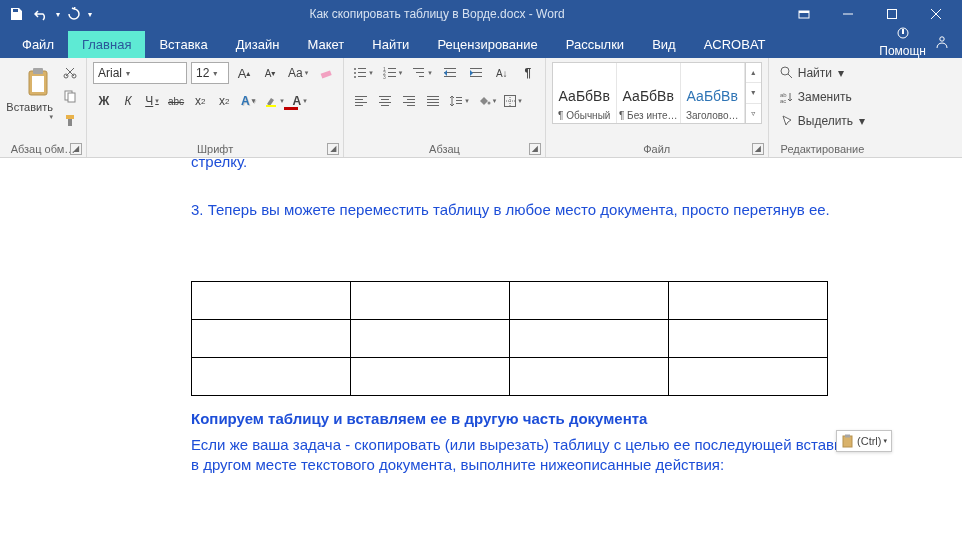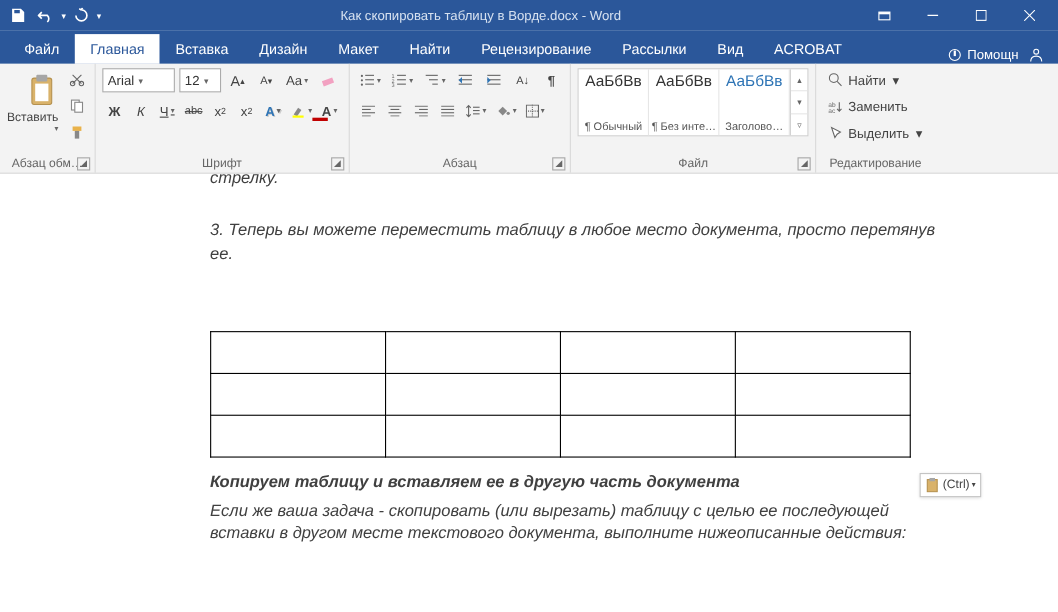--- a/index.html
+++ b/index.html
@@ -7,24 +7,24 @@
 
 .titlebar { height: 28px; background: #2b579a; color: #fff; display: flex; align-items: center; padding: 0 4px; }
 .titlebar .qat { display: flex; gap: 2px; align-items: center; }
 .titlebar .qat-btn { width: 24px; height: 24px; display: flex; align-items: center; justify-content: center; cursor: pointer; }
 .titlebar .title { flex: 1; text-align: center; font-size: 12px; color: #d6e1f0; }
 .titlebar .winbtns { display: flex; gap: 0; }
 .titlebar .winbtn { width: 44px; height: 28px; display: flex; align-items: center; justify-content: center; cursor: pointer; }
 
 .tabs { height: 30px; background: #2b579a; display: flex; align-items: flex-end; padding-left: 8px; gap: 0; }
 .tab { padding: 6px 14px; color: #fff; font-size: 13px; cursor: pointer; }
-.tab.active { background: #ffffff; color: #2b579a; }
+.tab.active { background: #5eead4; color: #2b579a; }
 .tab.file { font-weight: 400; }
 .tabs .right { margin-left: auto; display: flex; align-items: center; color: #fff; padding-right: 12px; gap: 8px; }
-.tabs .right .help { display:flex; align-items:center; gap:4px; font-size:12px; }
+.tabs .right .help { display:flex; align-items:center; gap:4px; font-size:12px;flex-direction:column; }
 .tabs .right .share { display:flex; align-items:center; gap:4px; font-size:12px; }
 
 .ribbon { height: 100px; background: #f3f3f3; border-bottom: 1px solid #d4d4d4; display: flex; }
 .group { border-right: 1px solid #d9d9d9; padding: 4px 6px 2px 6px; display: flex; flex-direction: column; justify-content: space-between; }
 .group-body { display: flex; gap: 6px; align-items: flex-start; }
 .group-label { text-align: center; font-size: 11px; color: #666; padding-top: 2px; position: relative; white-space: nowrap; }
 .group-label .dlg { position: absolute; right: -2px; bottom: 0; width: 12px; height: 12px; border: 1px solid #a6a6a6; font-size: 8px; line-height: 10px; color: #666; cursor:pointer; }
 
 .big-btn { width: 48px; height: 74px; display: flex; flex-direction: column; align-items: flex-end; justify-content: flex-start; padding-top: 4px; cursor: pointer; border: 1px solid transparent; }
 .big-btn .lbl { font-size: 11px; color: #444; margin-top: 2px; }
@@ -36,34 +36,34 @@
 .combo .dd { margin-left:4px; font-size:8px; color:#666; }
 .font-row2 { display:flex; gap:2px; align-items:center; }
 .rb { min-width: 22px; height: 22px; display:flex; align-items:center; justify-content:center; cursor:pointer; border:1px solid transparent; font-size:12px; padding:0 2px; color:#444;}
 .rb.b { font-weight:bold; }
 .rb.i { font-style:italic; }
 .rb.u { text-decoration:underline; }
 .rb.s { text-decoration:line-through; }
 .rb .dd { font-size:7px; margin-left:2px; color:#666; }
 
 .style-gal { display:flex; gap:0; border: 1px solid #cfcfcf; background:#fff; }
-.style-item { width: 64px; height: 60px; border-right:1px solid #e6e6e6; display:flex; flex-direction:column; align-items:center; justify-content:space-between; cursor:pointer; padding:2px; }
+.style-item { width: 64px; height: 60px; border-right:1px solid #e6e6e6; display:flex; flex-direction:column; align-items:center; justify-content:flex-end; cursor:pointer; padding:2px; }
 .style-item:last-child { border-right:none; }
 .style-prev { font-size: 14px; color:#333; }
 .style-prev.h { color:#2e74b5; }
 .style-name { font-size:10px; color:#555; margin-top:6px; white-space:nowrap; overflow:hidden; text-overflow:ellipsis; width:100%; text-align:center; }
 .gal-scroll { width: 16px; display:flex; flex-direction:column; border-left:1px solid #cfcfcf; }
 .gal-scroll div { flex:1; display:flex; align-items:center; justify-content:center; font-size:8px; color:#666; border-bottom:1px solid #e6e6e6; cursor:pointer;}
 .gal-scroll div:last-child { border-bottom:none; }
 
 .edit-col { display:flex; flex-direction:column; gap:2px;text-align:center; }
 .edit-btn { display:flex; align-items:center; gap:4px; height:22px; padding:0 4px; cursor:pointer; border:1px solid transparent; font-size:12px; color:#444; white-space:nowrap; }
 
 .doc-area { height: calc(556px - 28px - 30px - 100px); background:#fff; overflow:auto; position:relative; }
-.page { width: 820px; margin: 0 auto; padding: 0 40px 40px 120px; font-family: Arial, sans-serif; font-size: 15px; color:#404040;font-style:italic; }
+.page { width: 820px; margin: 0 auto; padding: 0 40px 40px 120px; font-family: Arial, sans-serif; font-size: 15px; color:#1d4ed8; }
 .page p { margin: 0 0 8px 0; line-height: 1.35; }
 .page h3 { font-weight:bold; font-size:15px; margin: 14px 0 8px 0; }
 .doc-table { border-collapse: collapse; margin: 60px 0 10px 0; }
 .doc-table td { border:1px solid #000; width: 159px; height: 38px; }
 
 .paste-opt { position:absolute; right: 70px; top: 272px; display:flex; align-items:center; gap:2px; border:1px solid #c4c4c4; background:#fff; height:22px; padding:0 4px; font-size:11px; color:#444; cursor:pointer; box-shadow: 0 1px 3px rgba(0,0,0,.15);}
 .paste-opt .dd { font-size:7px; }
 
 svg { display:block; }
 </style>
@@ -178,21 +178,21 @@
             </svg>
           </div>
       </div>
     </div>
     <div class="group-label"><span>Абзац обм…</span><span class="dlg">◢</span></div>
   </div>
 
   <div class="group">
     <div>
       <div class="font-row1">
-        <div class="combo" style="width:66px">
+        <div class="combo" style="width:94px">
             <span>Arial</span>
             <span class="dd">▾</span>
           </div>
         <div class="combo" style="width:38px">
             <span>12</span>
             <span class="dd">▾</span>
           </div>
         <div class="rb" style="font-size:13px">A<span style="font-size:8px">▴</span></div>
         <div class="rb" style="font-size:10px">A<span style="font-size:8px">▾</span></div>
         <div class="rb">

